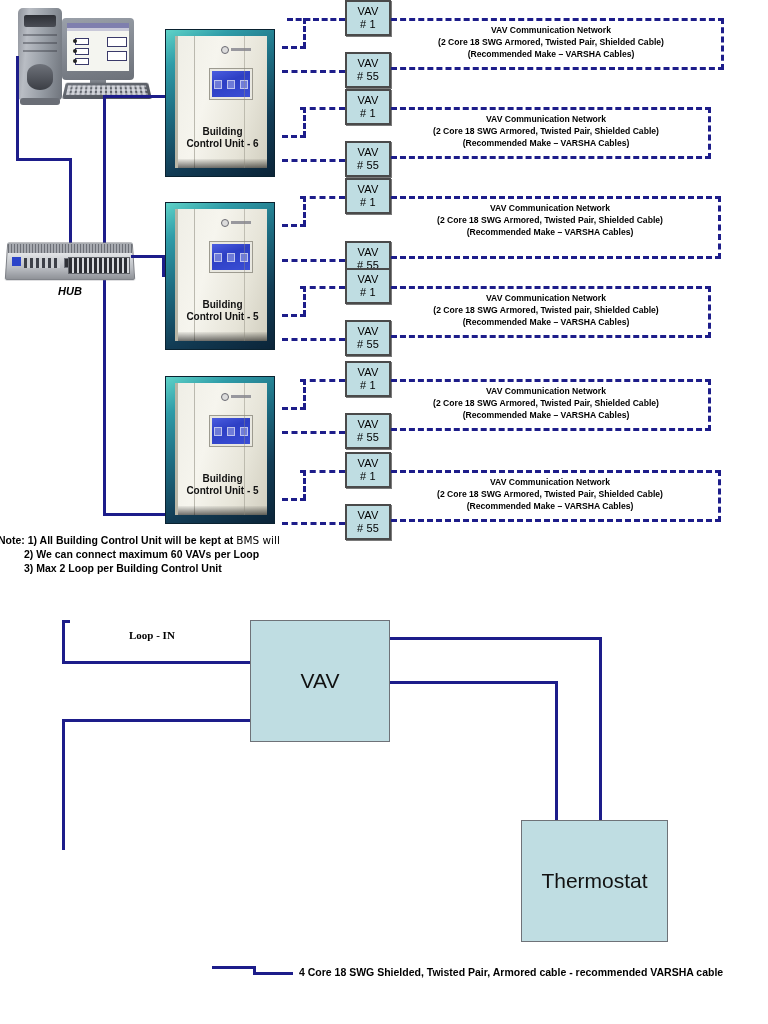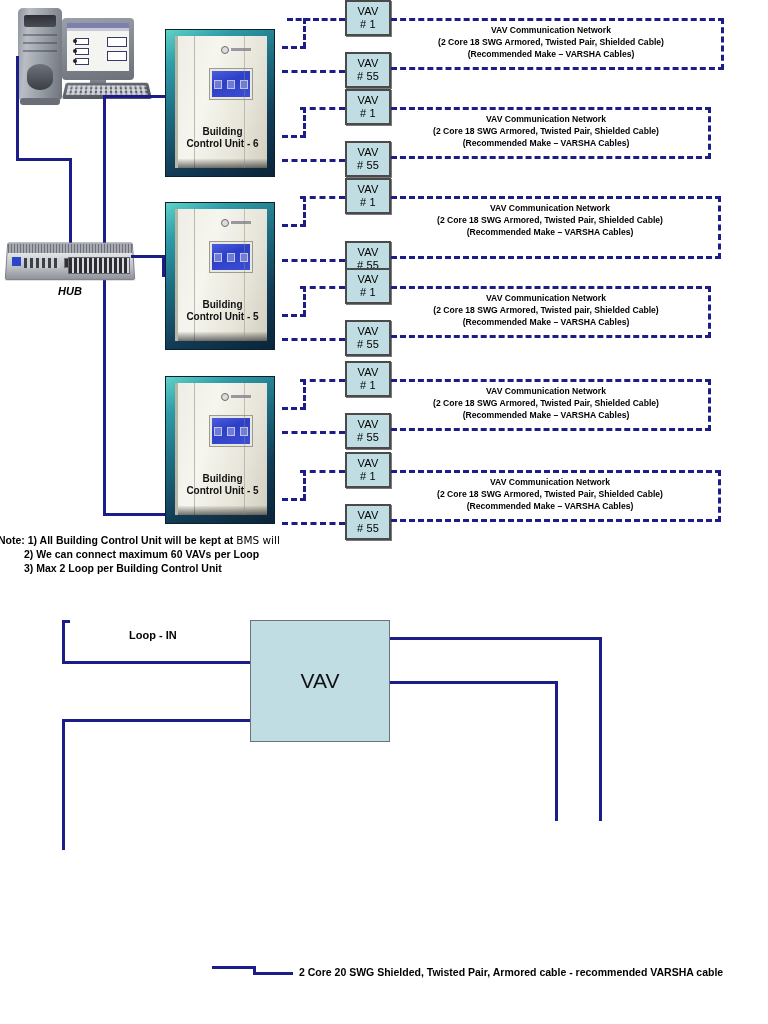--- a/index.html
+++ b/index.html
@@ -482,38 +482,41 @@
     <div>(2 Core 18 SWG Armored, Twisted Pair, Shielded Cable)</div>
     <div>(Recommended Make – VARSHA Cables)</div>
   </div>
 
   <div class="notes" style="left:-2px; top:533px;">
     <div><span>Note: 1) All Building Control Unit will be kept at </span><span class="reg">BMS will</span></div>
     <div class="indent">2) We can connect maximum 60 VAVs per Loop</div>
     <div class="indent">3) Max 2 Loop per Building Control Unit</div>
   </div>
 
-  <div class="loopin" style="left:129px; top:629px;">Loop - IN</div>
+  <div class="loopin" style="left:129px; top:629px;font-family:Liberation Serif, serif;">Loop - IN</div>
 
   <div class="wire wire-h" style="left:62px; top:620px; width:8px;"></div>
   <div class="wire wire-v" style="left:62px; top:620px; height:44px;"></div>
   <div class="wire wire-h" style="left:62px; top:661px; width:188px;"></div>
 
   <div class="wire wire-h" style="left:62px; top:719px; width:188px;"></div>
   <div class="wire wire-v" style="left:62px; top:719px; height:131px;"></div>
 
   <div class="bigbox" style="left:250px; top:620px; width:140px; height:122px;">
     <span>VAV</span>
   </div>
 
   <div class="wire wire-h" style="left:390px; top:637px; width:212px;"></div>
   <div class="wire wire-v" style="left:599px; top:637px; height:184px;"></div>
 
   <div class="wire wire-h" style="left:390px; top:681px; width:168px;"></div>
   <div class="wire wire-v" style="left:555px; top:681px; height:140px;"></div>
 
+  <div class="bigbox" style="left:521px; top:820px; width:147px; height:122px;">
+    <span>Thermostat</span>
+  </div>
 
   <div class="wire wire-h" style="left:212px; top:966px; width:44px;"></div>
   <div class="wire wire-v" style="left:253px; top:966px; height:9px;"></div>
   <div class="wire wire-h" style="left:253px; top:972px; width:40px;"></div>
-  <div class="legend-text" style="left:299px; top:966px;">2 Core 20 SWG Shielded, Twisted Pair, Armored cable  - recommended VARSHA cable</div>
+  <div class="legend-text" style="left:299px; top:966px;">4 Core 18 SWG Shielded, Twisted Pair, Armored cable  - recommended VARSHA cable</div>
 
 </div>
 
 </body></html>

